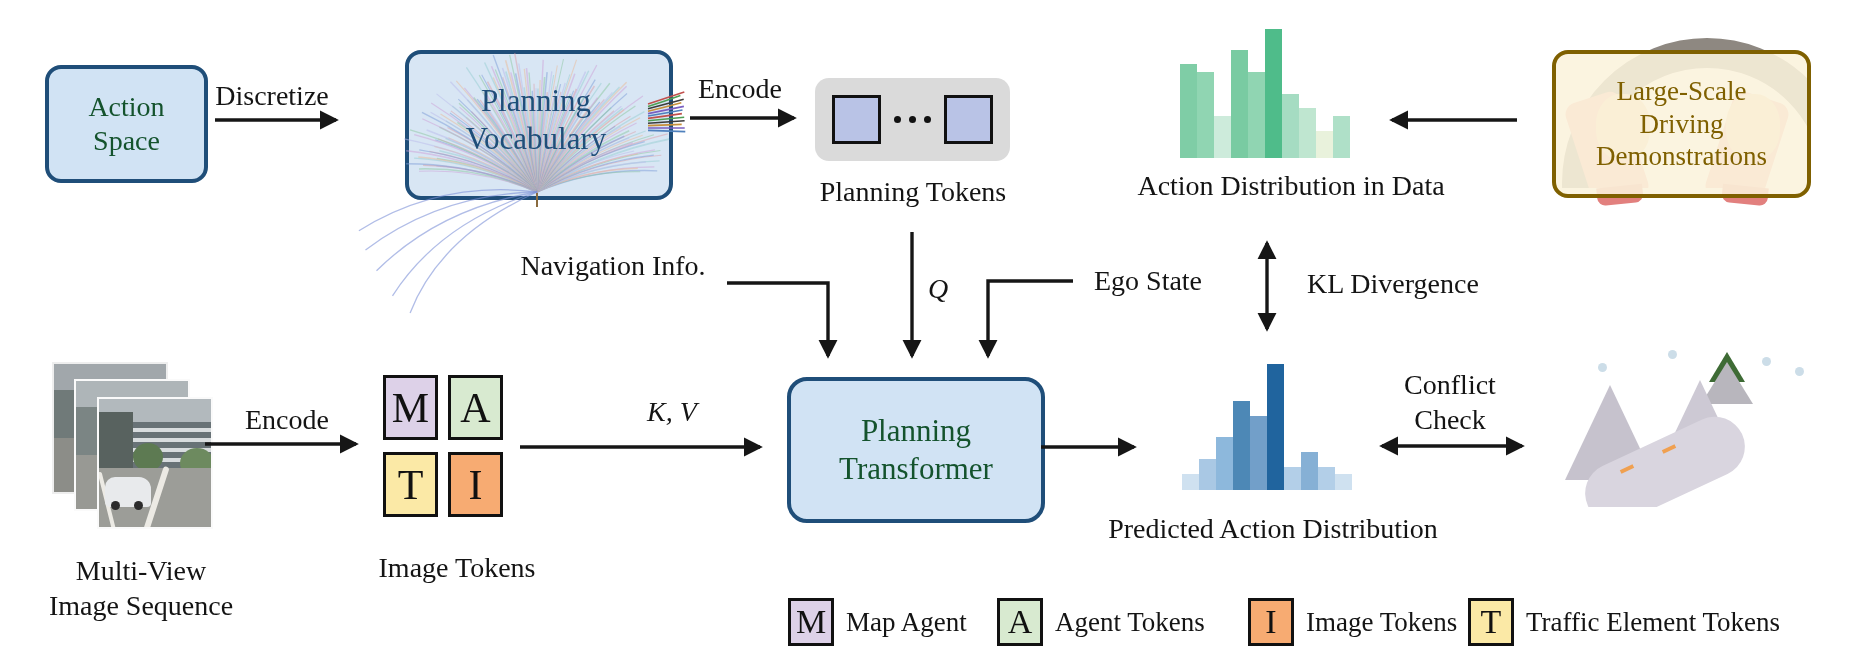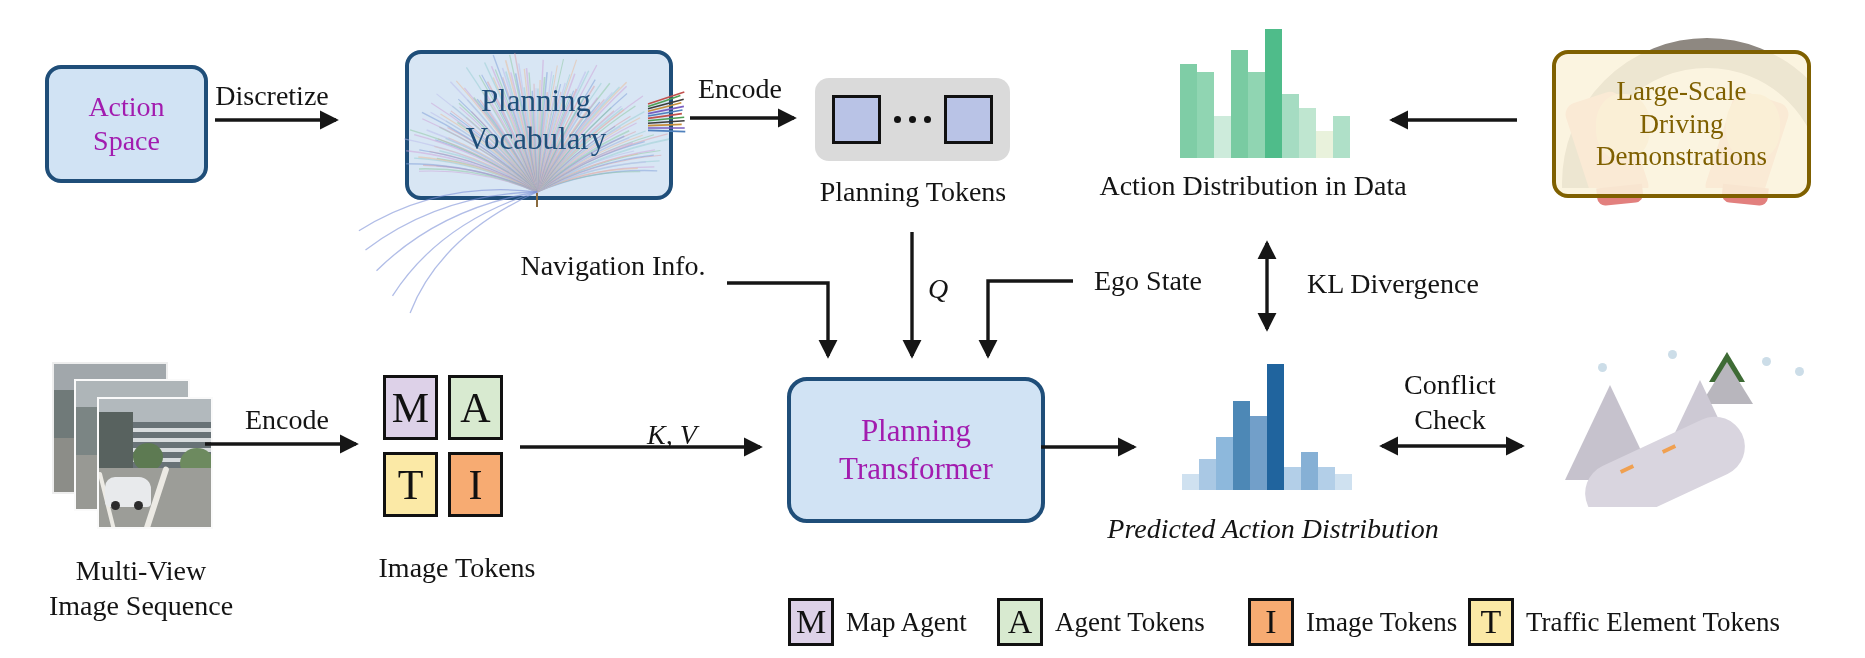--- a/index.html
+++ b/index.html
@@ -6,21 +6,21 @@
   #canvas{position:relative;width:1865px;height:658px;background:#ffffff;overflow:hidden;
           font-family:"Liberation Serif","DejaVu Serif",serif;color:#141414;}
   .abs{position:absolute;}
   
   .lbl{position:absolute;transform:translate(-50%,-50%);font-size:28px;line-height:1.24;
        text-align:center;white-space:pre-line;color:#141414;}
   .it{font-style:italic;}
   
   .box{position:absolute;border-radius:16px;display:flex;align-items:center;justify-content:center;
        text-align:center;white-space:pre-line;z-index:2;line-height:1.22;}
-  .box-blue{background:rgba(207,226,243,.95);border:4px solid #1f4e79;color:#a21caf;font-size:30px;}
+  .box-blue{background:rgba(207,226,243,.95);border:4px solid #1f4e79;color:#14532d;font-size:30px;}
   .box-gold{background:rgba(251,243,220,.88);border:4px solid #7f6000;color:#7f6000;font-size:27px;}
   .box-purple{background:rgba(234,228,243,.88);border:4px solid #4c2587;color:#552a8a;font-size:31px;}
   
   .tray{position:absolute;left:815px;top:78px;width:195px;height:83px;border-radius:14px;
         background:#dadada;display:flex;align-items:center;justify-content:center;gap:13px;z-index:2;}
   .tok-sq{width:43px;height:43px;border:3px solid #111;}
   .dots{display:flex;gap:8px;align-items:center;}
   .dots i{width:7px;height:7px;border-radius:50%;background:#111;display:block;}
   
   .grid{position:absolute;left:383px;top:375px;width:120px;height:142px;display:grid;
@@ -359,30 +359,30 @@
       <path d="M205,444 L356,444" marker-end="url(#ah)"></path>
       <path d="M520,447 L760,447" marker-end="url(#ah)"></path>
       <path d="M1041,447 L1134,447" marker-end="url(#ah)"></path>
       <path d="M1382,446 L1522,446" marker-start="url(#ah)" marker-end="url(#ah)"></path>
     </g>
   </svg>
 
   <div class="lbl" style="left:272px;top:96px;">Discretize</div>
   <div class="lbl" style="left:740px;top:89px;">Encode</div>
   <div class="lbl" style="left:913px;top:192px;font-family:Liberation Serif, serif;">Planning Tokens</div>
-  <div class="lbl" style="left:1253px;top:186px;font-family:Liberation Serif, serif;">Action Distribution in Data</div>
+  <div class="lbl" style="left:1291px;top:186px;font-family:Liberation Serif, serif;">Action Distribution in Data</div>
   <div class="lbl" style="left:613px;top:266px;">Navigation Info.</div>
   <div class="lbl it" style="left:938px;top:289px;">Q</div>
   <div class="lbl" style="left:1148px;top:281px;">Ego State</div>
   <div class="lbl" style="left:1393px;top:284px;">KL Divergence</div>
-  <div class="lbl it" style="left:672px;top:435px;font-style:italic;">K, V</div>
+  <div class="lbl it" style="left:672px;top:412px;font-style:italic;">K, V</div>
   <div class="lbl" style="left:287px;top:420px;">Encode</div>
   <div class="lbl" style="left:1450px;top:403px;">Conflict
 Check</div>
-  <div class="lbl" style="left:1273px;top:529px;font-style:italic;">Predicted Action Distribution</div>
+  <div class="lbl" style="left:1273px;top:529px;">Predicted Action Distribution</div>
   <div class="lbl" style="left:457px;top:568px;">Image Tokens</div>
   <div class="lbl" style="left:141px;top:589px;">Multi-View
 Image Sequence</div>
 
   <div class="leg" style="left:788px;">
     <div class="sq" style="background: rgb(221, 209, 232);">
       <span>M</span>
       </div>
     <span class="tx">Map Agent</span>
   </div>

